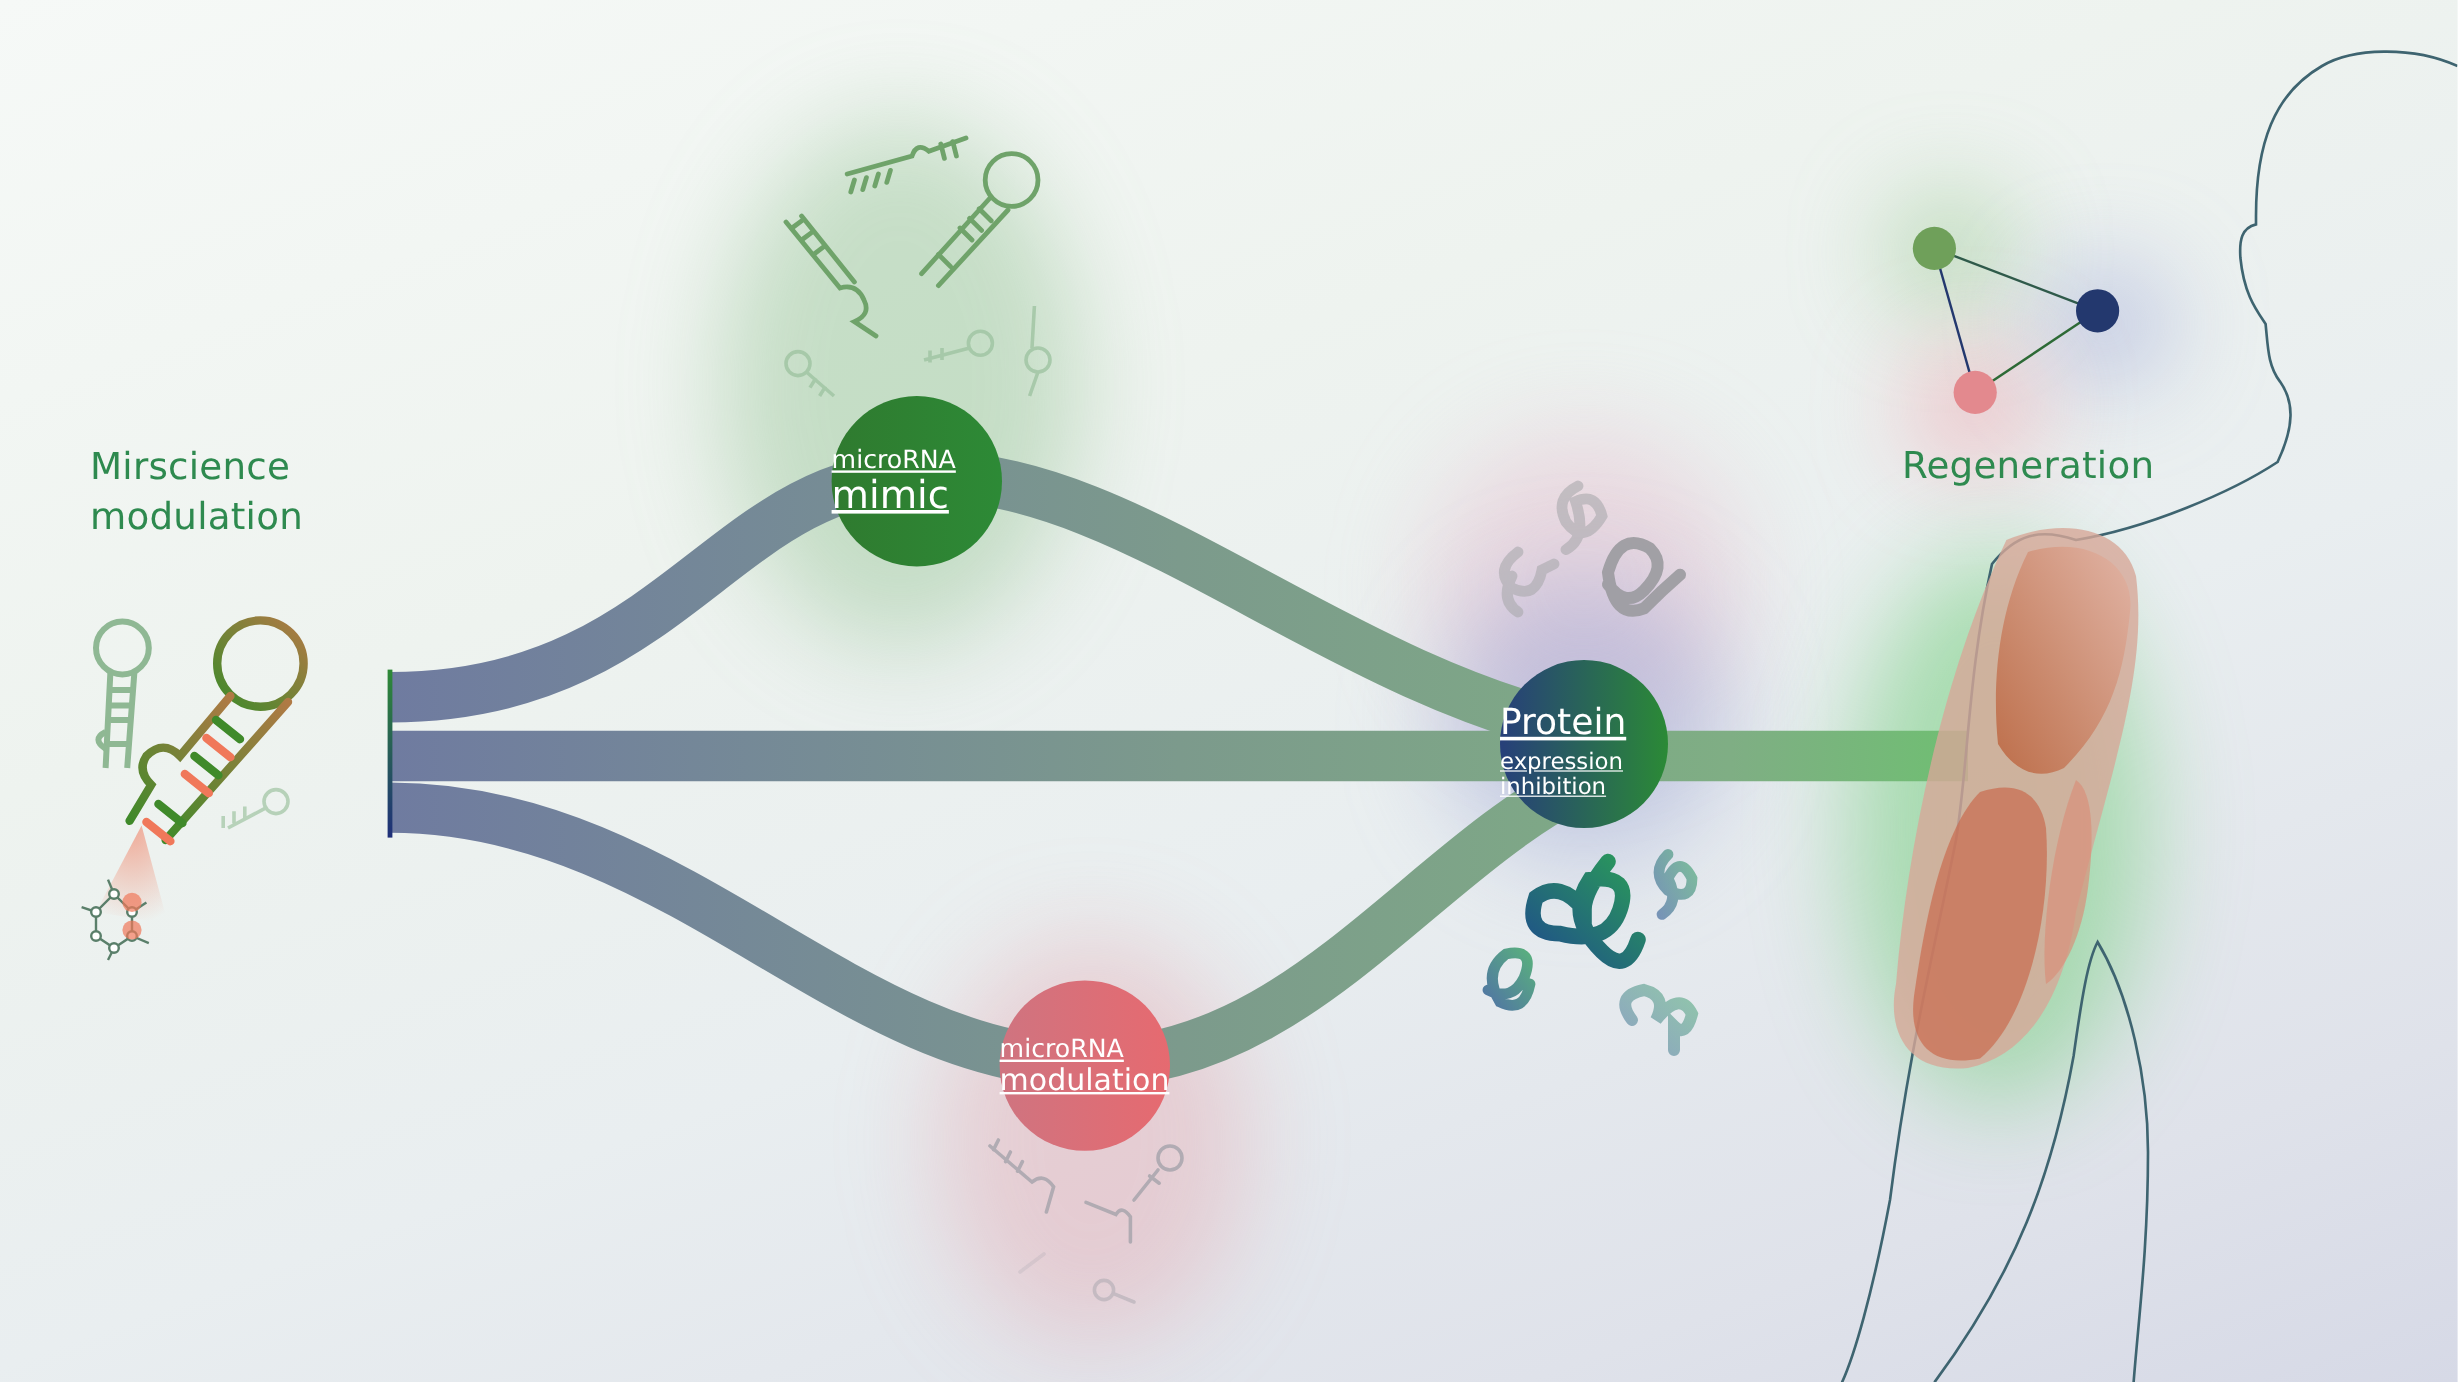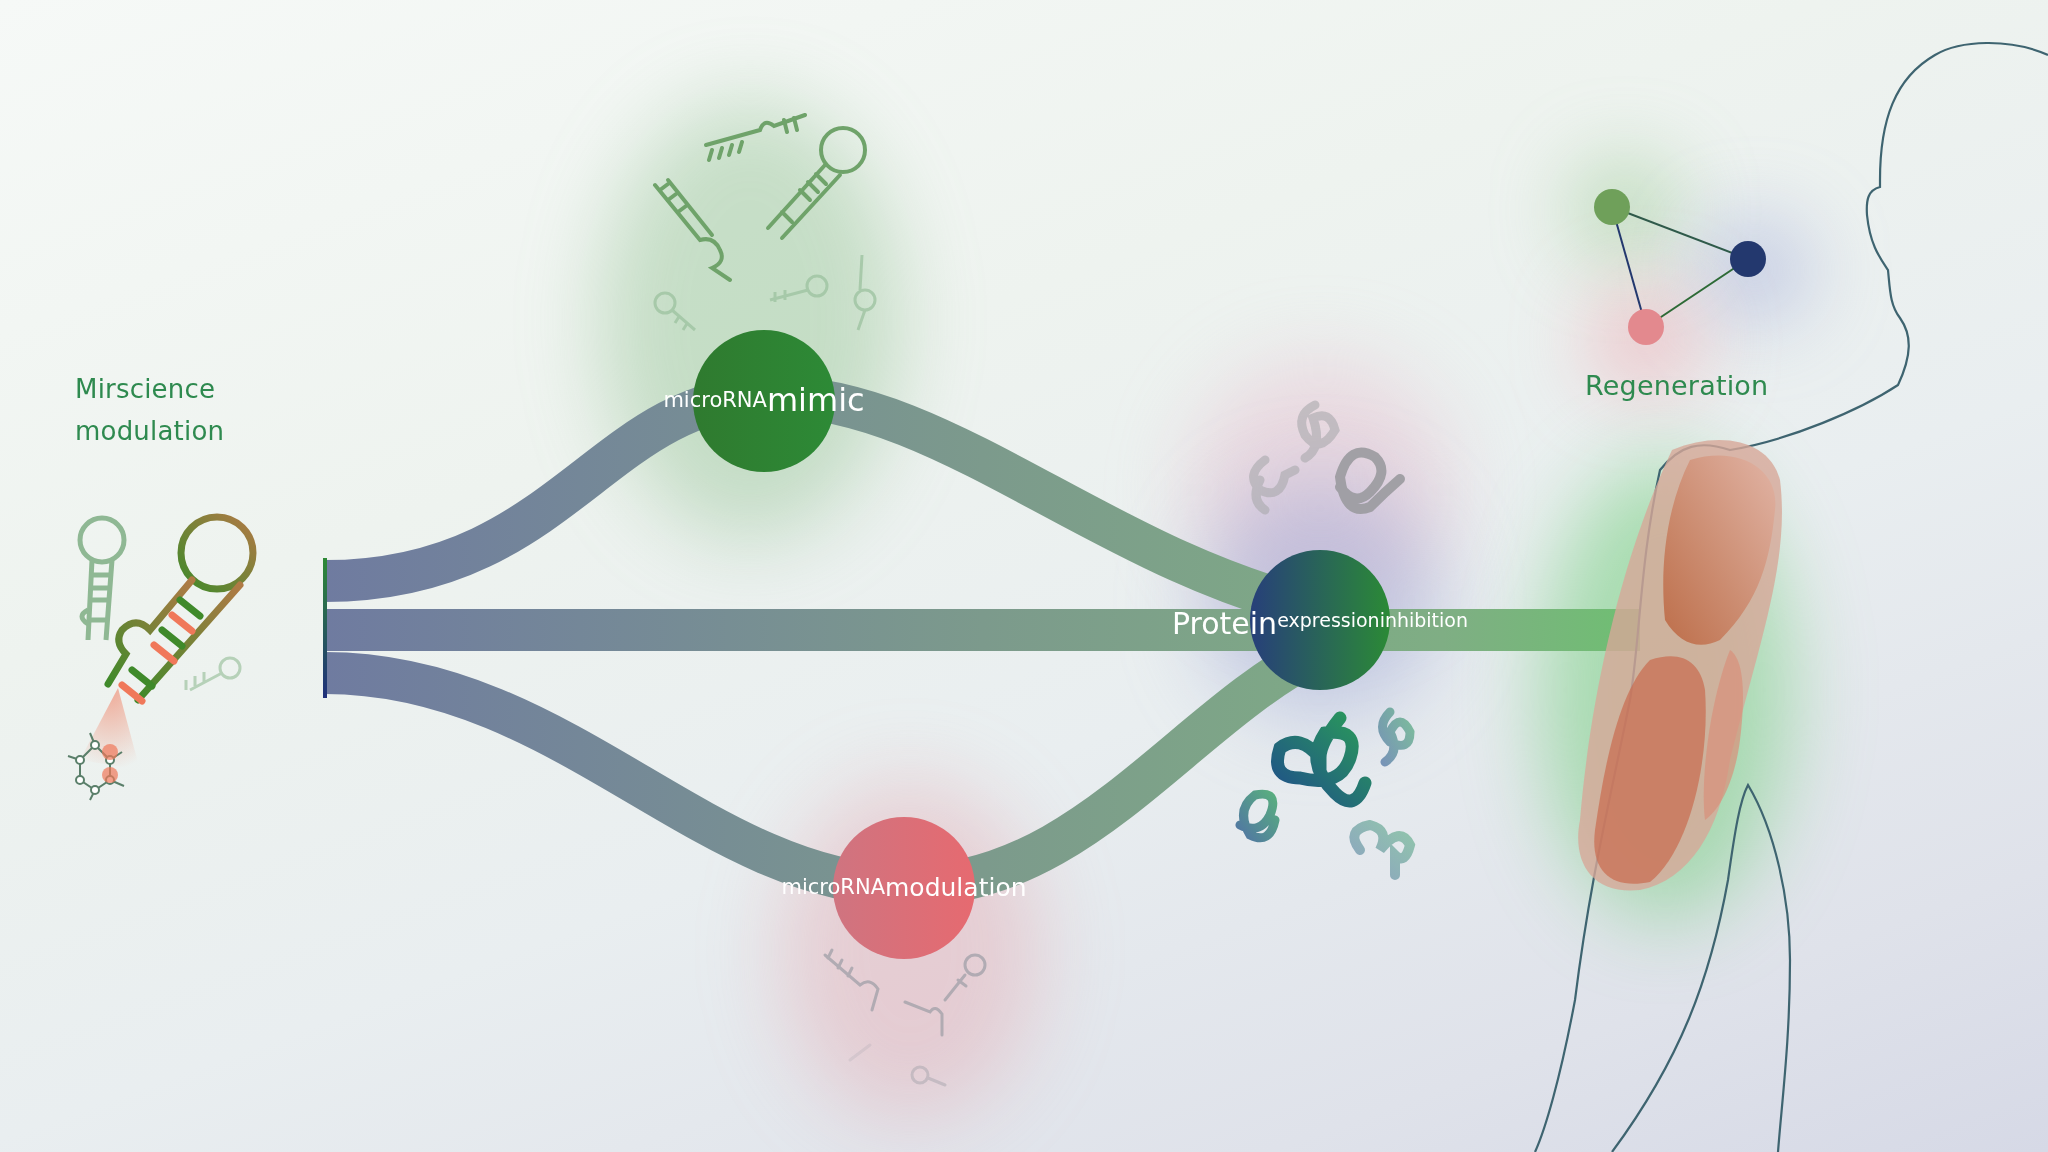--- a/index.html
+++ b/index.html
@@ -5,23 +5,24 @@
   html, body { margin: 0; padding: 0; }
   body {
     width: 2048px; height: 1152px; overflow: hidden; position: relative;
     font-family: "DejaVu Sans", "Liberation Sans", sans-serif;
     background: linear-gradient(160deg, #f6f9f7 0%, #eef3ef 35%, #e9eef0 60%, #dfe2ea 85%, #d6d9e6 100%);
   }
   .layer { position: absolute; left: 0; top: 0; width: 2048px; height: 1152px; }
   .glow { position: absolute; border-radius: 50%; filter: blur(40px); }
   .label { position: absolute; color: #2e8a4f; font-weight: 500; letter-spacing: 0.2px; }
   .node {
-    position: absolute; border-radius: 50%; display: flex; flex-direction: row;
-    align-items: center; justify-content: center; color: #ffffff; text-align: center;
+    position: absolute; border-radius: 50%; display: flex; flex-direction: column;
+    align-items: flex-start; justify-content: center; color: #ffffff; text-align: center;
     line-height: 1.1;
+    text-decoration: underline;
   }
   .node .small { font-size: 21px; }
   .node .big { font-size: 32px; margin-top: 0; }
   .node-protein .big { font-size: 30px; margin-top: 12px; margin-bottom: 6px; }
   .node-protein .small { font-size: 19px; margin-top: 0; }
 </style>
 </head>
 <body>
 
 <div class="layer">
@@ -195,26 +196,26 @@
   <path fill="none" stroke="#3e6470" stroke-width="2.2" d="M2048 55 C 2010 38, 1960 40, 1935 55 C 1895 78, 1880 120, 1880 180 L 1880 187 C 1868 190, 1866 200, 1867 215 C 1870 245, 1880 258, 1888 270 C 1890 290, 1890 305, 1900 318 C 1912 335, 1912 355, 1898 385 C 1860 410, 1790 440, 1730 450 C 1700 440, 1680 445, 1660 470 C 1640 560, 1640 640, 1630 700 C 1610 800, 1590 880, 1575 1000 C 1560 1080, 1545 1130, 1535 1152 M1612 1152 C 1680 1060, 1710 980, 1728 880 C 1735 830, 1740 800, 1748 785 C 1775 830, 1790 900, 1790 960 C 1790 1040, 1782 1100, 1778 1152"></path>
 
   <g>
     <path d="M1672 450 C 1720 430, 1770 440, 1780 480 C 1790 560, 1760 640, 1730 760 C 1720 830, 1690 880, 1640 890 C 1590 895, 1572 860, 1580 820 C 1590 700, 1620 560, 1672 450 Z" fill="#d7a898" opacity="0.8"></path>
     <path d="M1690 460 C 1740 445, 1780 470, 1775 510 C 1770 560, 1760 600, 1720 640 C 1700 650, 1680 645, 1665 620 C 1660 570, 1665 510, 1690 460 Z" fill="url(#muscleGrad)" opacity="0.75"></path>
     <path d="M1650 660 C 1680 650, 1700 660, 1705 690 C 1710 760, 1690 850, 1650 882 C 1610 890, 1590 870, 1595 830 C 1605 760, 1620 690, 1650 660 Z" fill="#c96b4f" opacity="0.7"></path>
     <path d="M1730 650 C 1745 660, 1745 700, 1740 740 C 1735 780, 1720 810, 1705 820 C 1700 780, 1710 700, 1730 650 Z" fill="#d9907a" opacity="0.7"></path>
   </g>
 </svg>
 
-<div class="label" style="left:75px;top:368px;font-size:26px;line-height:42px;">
+<div class="label" style="left:75px;top:368px;font-size:31px;line-height:42px;">
   <div>Mirscience</div>
   <div>modulation</div>
 </div>
 
-<div class="label" style="left:1585px;top:370px;font-size:27px;">Regeneration</div>
+<div class="label" style="left:1585px;top:370px;font-size:31px;">Regeneration</div>
 
 <div class="node node-mimic" style="left:693px;top:330px;width:142px;height:142px;background:linear-gradient(90deg,#2f7a2f,#2d8a36);">
   <span class="small">microRNA</span>
   <span class="big">mimic</span>
 </div>
 
 <div class="node node-inhibition" style="left:833px;top:817px;width:142px;height:142px;background:linear-gradient(90deg,#cf7480,#e66a70);">
   <span class="small">microRNA</span>
   <span class="big" style="font-size:25px;">modulation</span>
 </div>

